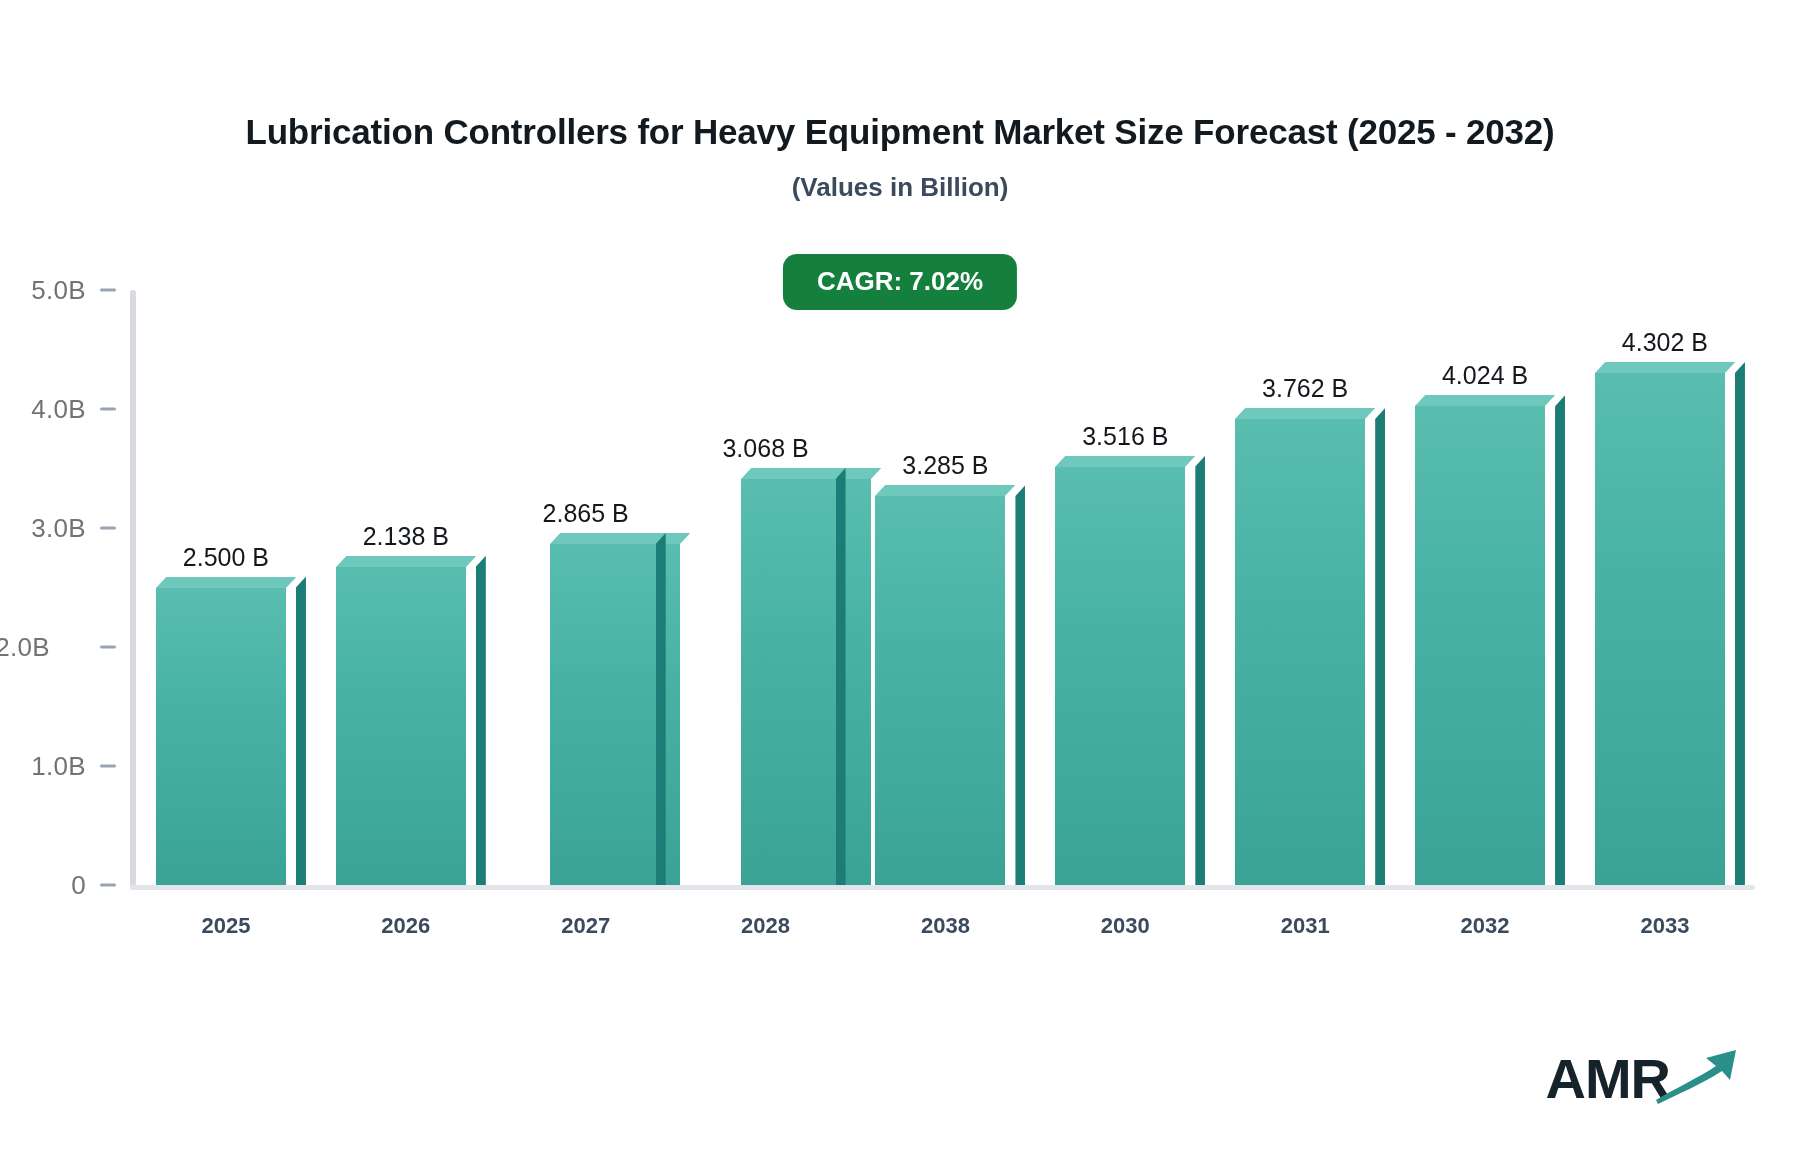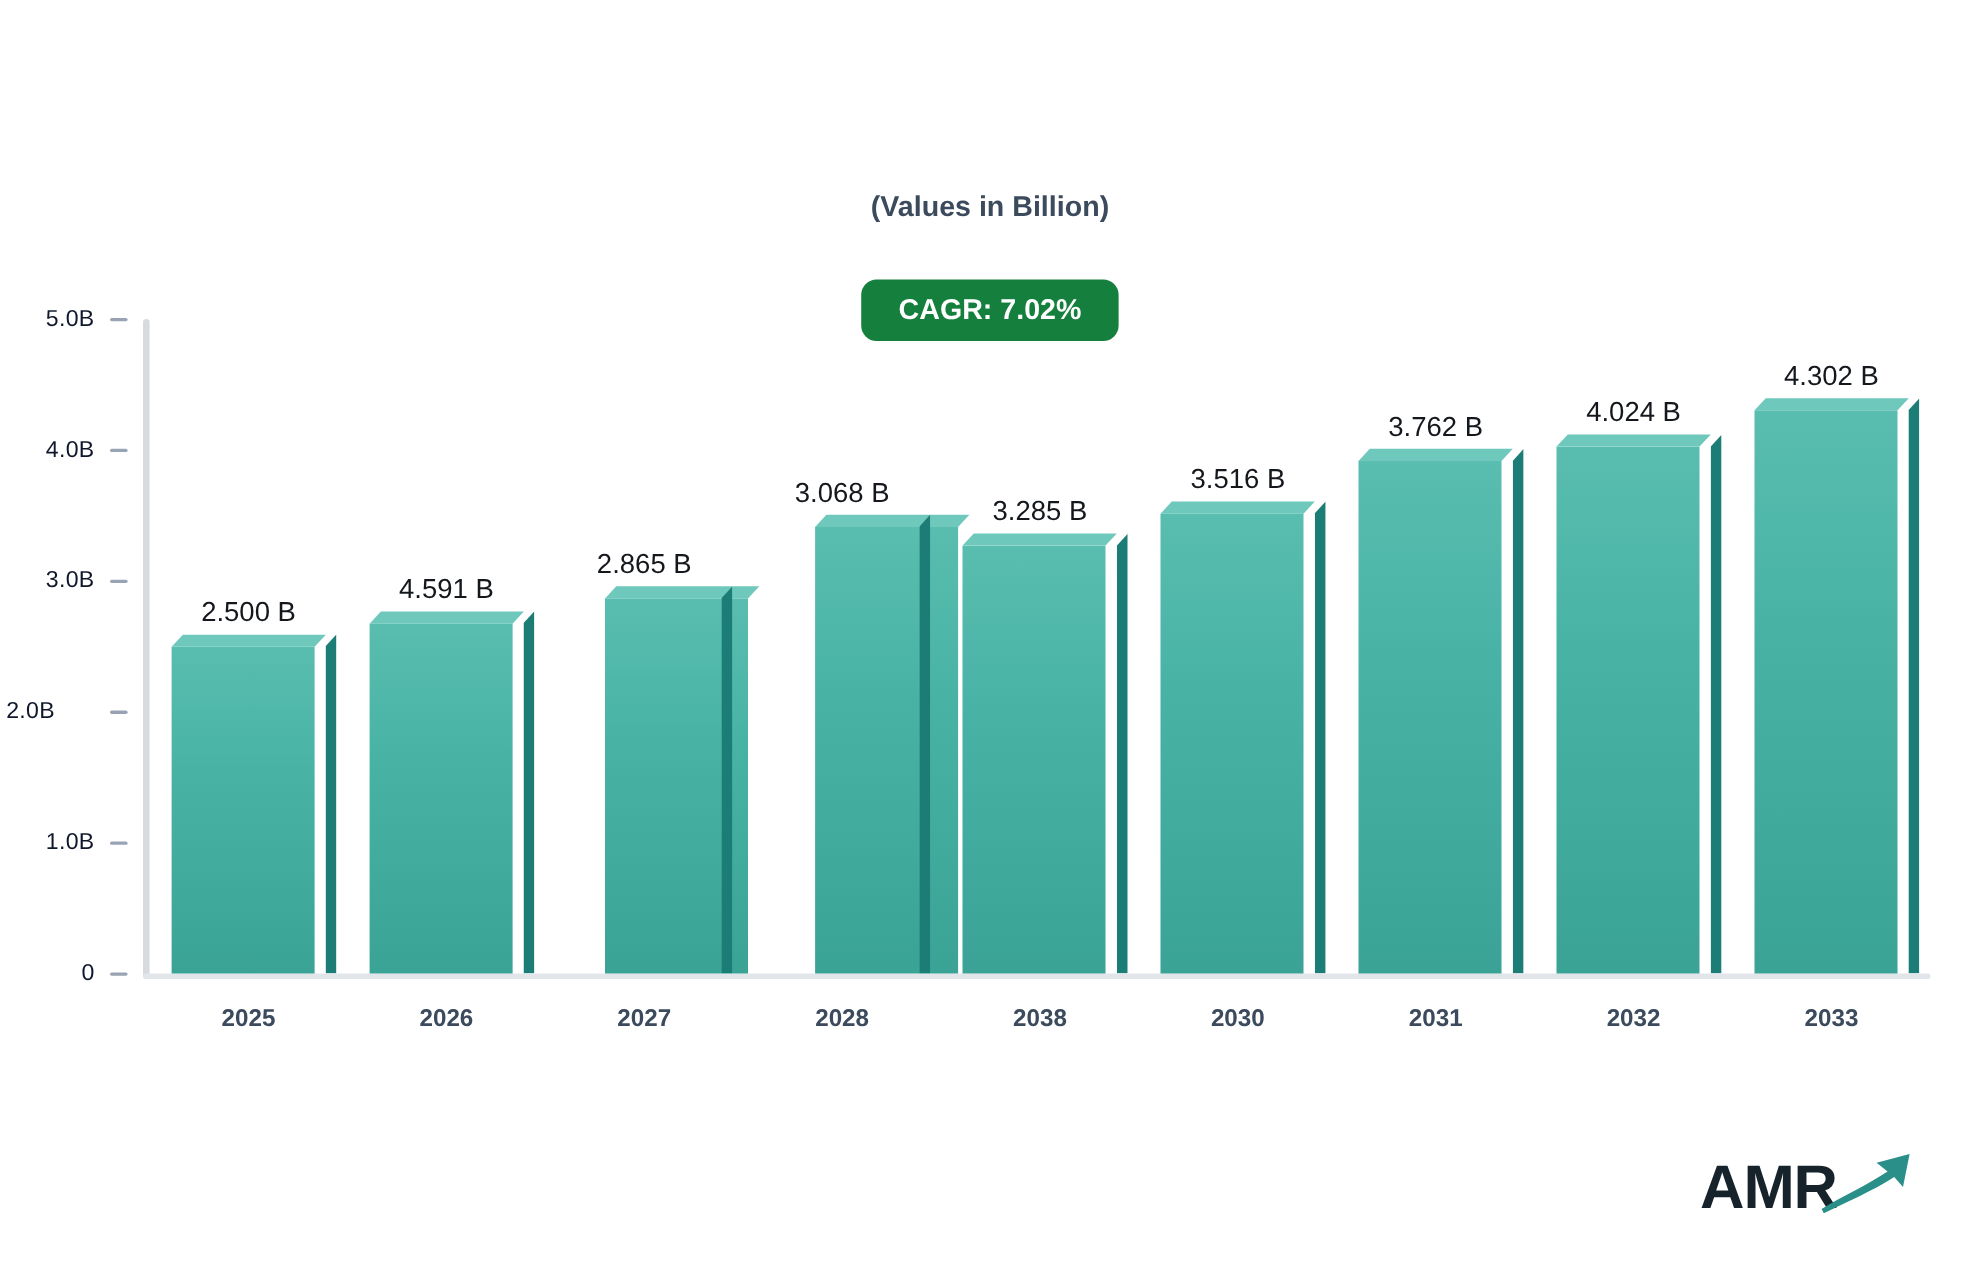--- a/index.html
+++ b/index.html
@@ -89,22 +89,22 @@
   .ytick {
     position: absolute;
     right: 100%;
     transform: translateY(-50%);
     display: flex;
     align-items: center;
     justify-content: flex-end;
     white-space: nowrap;
   }
   .ytick .ylabel {
-    font-size: 21px;
-    color: #0f172a;
+    font-size: 26px;
+    color: #737373;
     letter-spacing: 0.3px;
   }
   .ytick .ydash {
     display: inline-block;
     width: 16px;
     height: 3px;
     background: #98a4b4;
     margin-left: 14px;
     margin-right: 14px;
     border-radius: 2px;
@@ -203,20 +203,21 @@
   .logo-arrow {
     margin-left: -16px;
     margin-bottom: 4px;
   }
 </style>
 </head>
 <body>
 
 <div id="page">
 
+  <div class="title">Lubrication Controllers for Heavy Equipment Market Size Forecast (2025 - 2032)</div>
   <div class="subtitle">(Values in Billion)</div>
 
   <div class="cagr-badge">CAGR: 7.02%</div>
 
   <div class="plot">
     <div class="y-axis-line"></div>
     <div class="x-axis-line"></div>
     <div id="yticks">
         <div class="ytick" style="top: 0px;">
           <span class="ylabel">5.0B</span>
@@ -252,21 +253,21 @@
             <div class="bar-side"></div>
             <div class="bar-value">2.500 B</div>
           </div>
         </div>
         <div class="bar-slot">
           <div class="bar-3d" style="height: 318.325px;">
             <div class="bar-front">
               <div class="bar-top"></div>
             </div>
             <div class="bar-side"></div>
-            <div class="bar-value">4.591 B</div>
+            <div class="bar-value">2.138 B</div>
           </div>
         </div>
         <div class="bar-slot">
           <div class="bar-3d" style="height: 340.935px; padding-left: 34px;">
             <div class="bar-front">
               <div class="bar-top"></div>
             </div>
             <div class="bar-side"></div>
             <div class="bar-value">2.865 B</div>
           </div>

